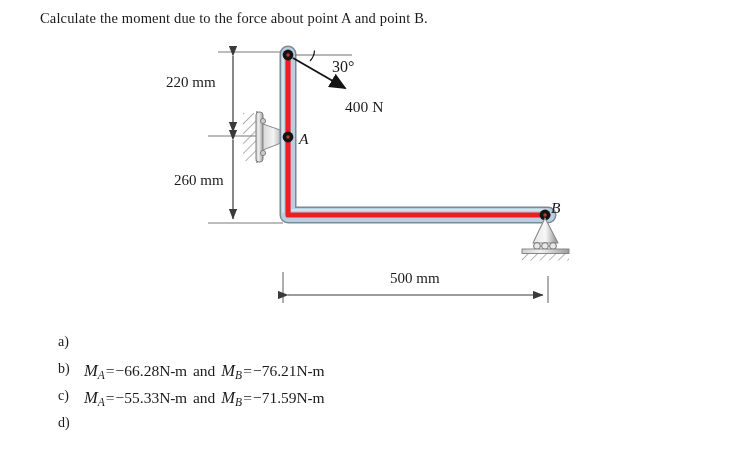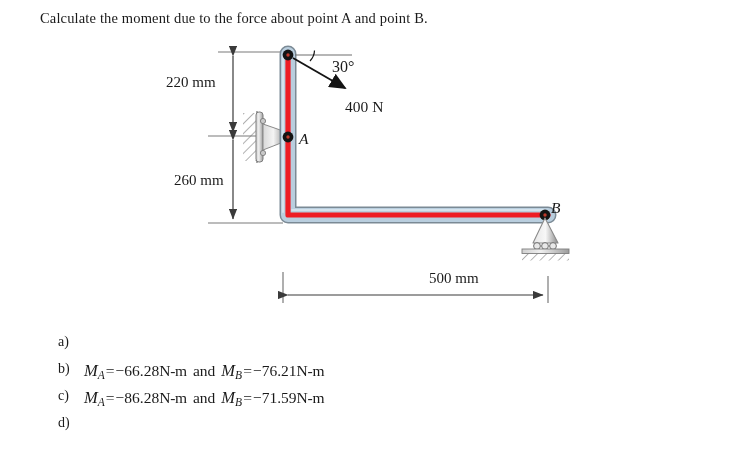--- a/index.html
+++ b/index.html
@@ -189,21 +189,21 @@
       <line x1="295" y1="55" x2="352" y2="55" stroke="#6f6f6f" stroke-width="1.2"></line>
 
       <path d="M310,61 A16,16 0 0,0 314.5,50.5" fill="none" stroke="#141414" stroke-width="1.2"></path>
 
       <line x1="293" y1="58" x2="345" y2="88" stroke="#141414" stroke-width="1.9" marker-end="url(#arrowSolid)"></line>
     </g>
   </svg>
 
   <div class="dimlabel" style="left:166px; top:74px;">220 mm</div>
   <div class="dimlabel" style="left:174px; top:172px;">260 mm</div>
-  <div class="dimlabel" style="left:390px; top:270px;margin-left:39px;">500 mm</div>
+  <div class="dimlabel" style="left:390px; top:270px;">500 mm</div>
 
   <div class="dimlabel" style="left:332px; top:58px; font-size:16px;">30°</div>
   <div class="dimlabel" style="left:335px; top:98px; font-size:15.5px;margin-left:10px;">400 N</div>
 
   <div class="ptlabel" style="left:299px; top:130px;">A</div>
   <div class="ptlabel" style="left:551px; top:199px;">B</div>
 </div>
 
 <div id="answers">
 
@@ -214,21 +214,21 @@
   <div class="answer-row">
     <span class="answer-letter">b)</span>
     <span class="answer-expr">
       <span class="mvar">M</span><span class="msub">A</span><span class="eqsign">=</span><span>−</span><span>66.28</span><span class="units">N-m</span><span class="andword">and</span><span class="mvar">M</span><span class="msub">B</span><span class="eqsign">=</span><span>−</span><span>76.21</span><span class="units">N-m</span>
     </span>
   </div>
 
   <div class="answer-row">
     <span class="answer-letter">c)</span>
     <span class="answer-expr">
-      <span class="mvar">M</span><span class="msub">A</span><span class="eqsign">=</span><span>−</span><span>86.28</span><span class="units">N-m</span><span class="andword">and</span><span class="mvar">M</span><span class="msub">B</span><span class="eqsign">=</span><span>−</span><span>71.59</span><span class="units">N-m</span>
+      <span class="mvar">M</span><span class="msub">A</span><span class="eqsign">=</span><span>−</span><span>55.33</span><span class="units">N-m</span><span class="andword">and</span><span class="mvar">M</span><span class="msub">B</span><span class="eqsign">=</span><span>−</span><span>71.59</span><span class="units">N-m</span>
     </span>
   </div>
 
   <div class="answer-row">
     <span class="answer-letter">d)</span>
   </div>
 
 </div>
 
 </body></html>

